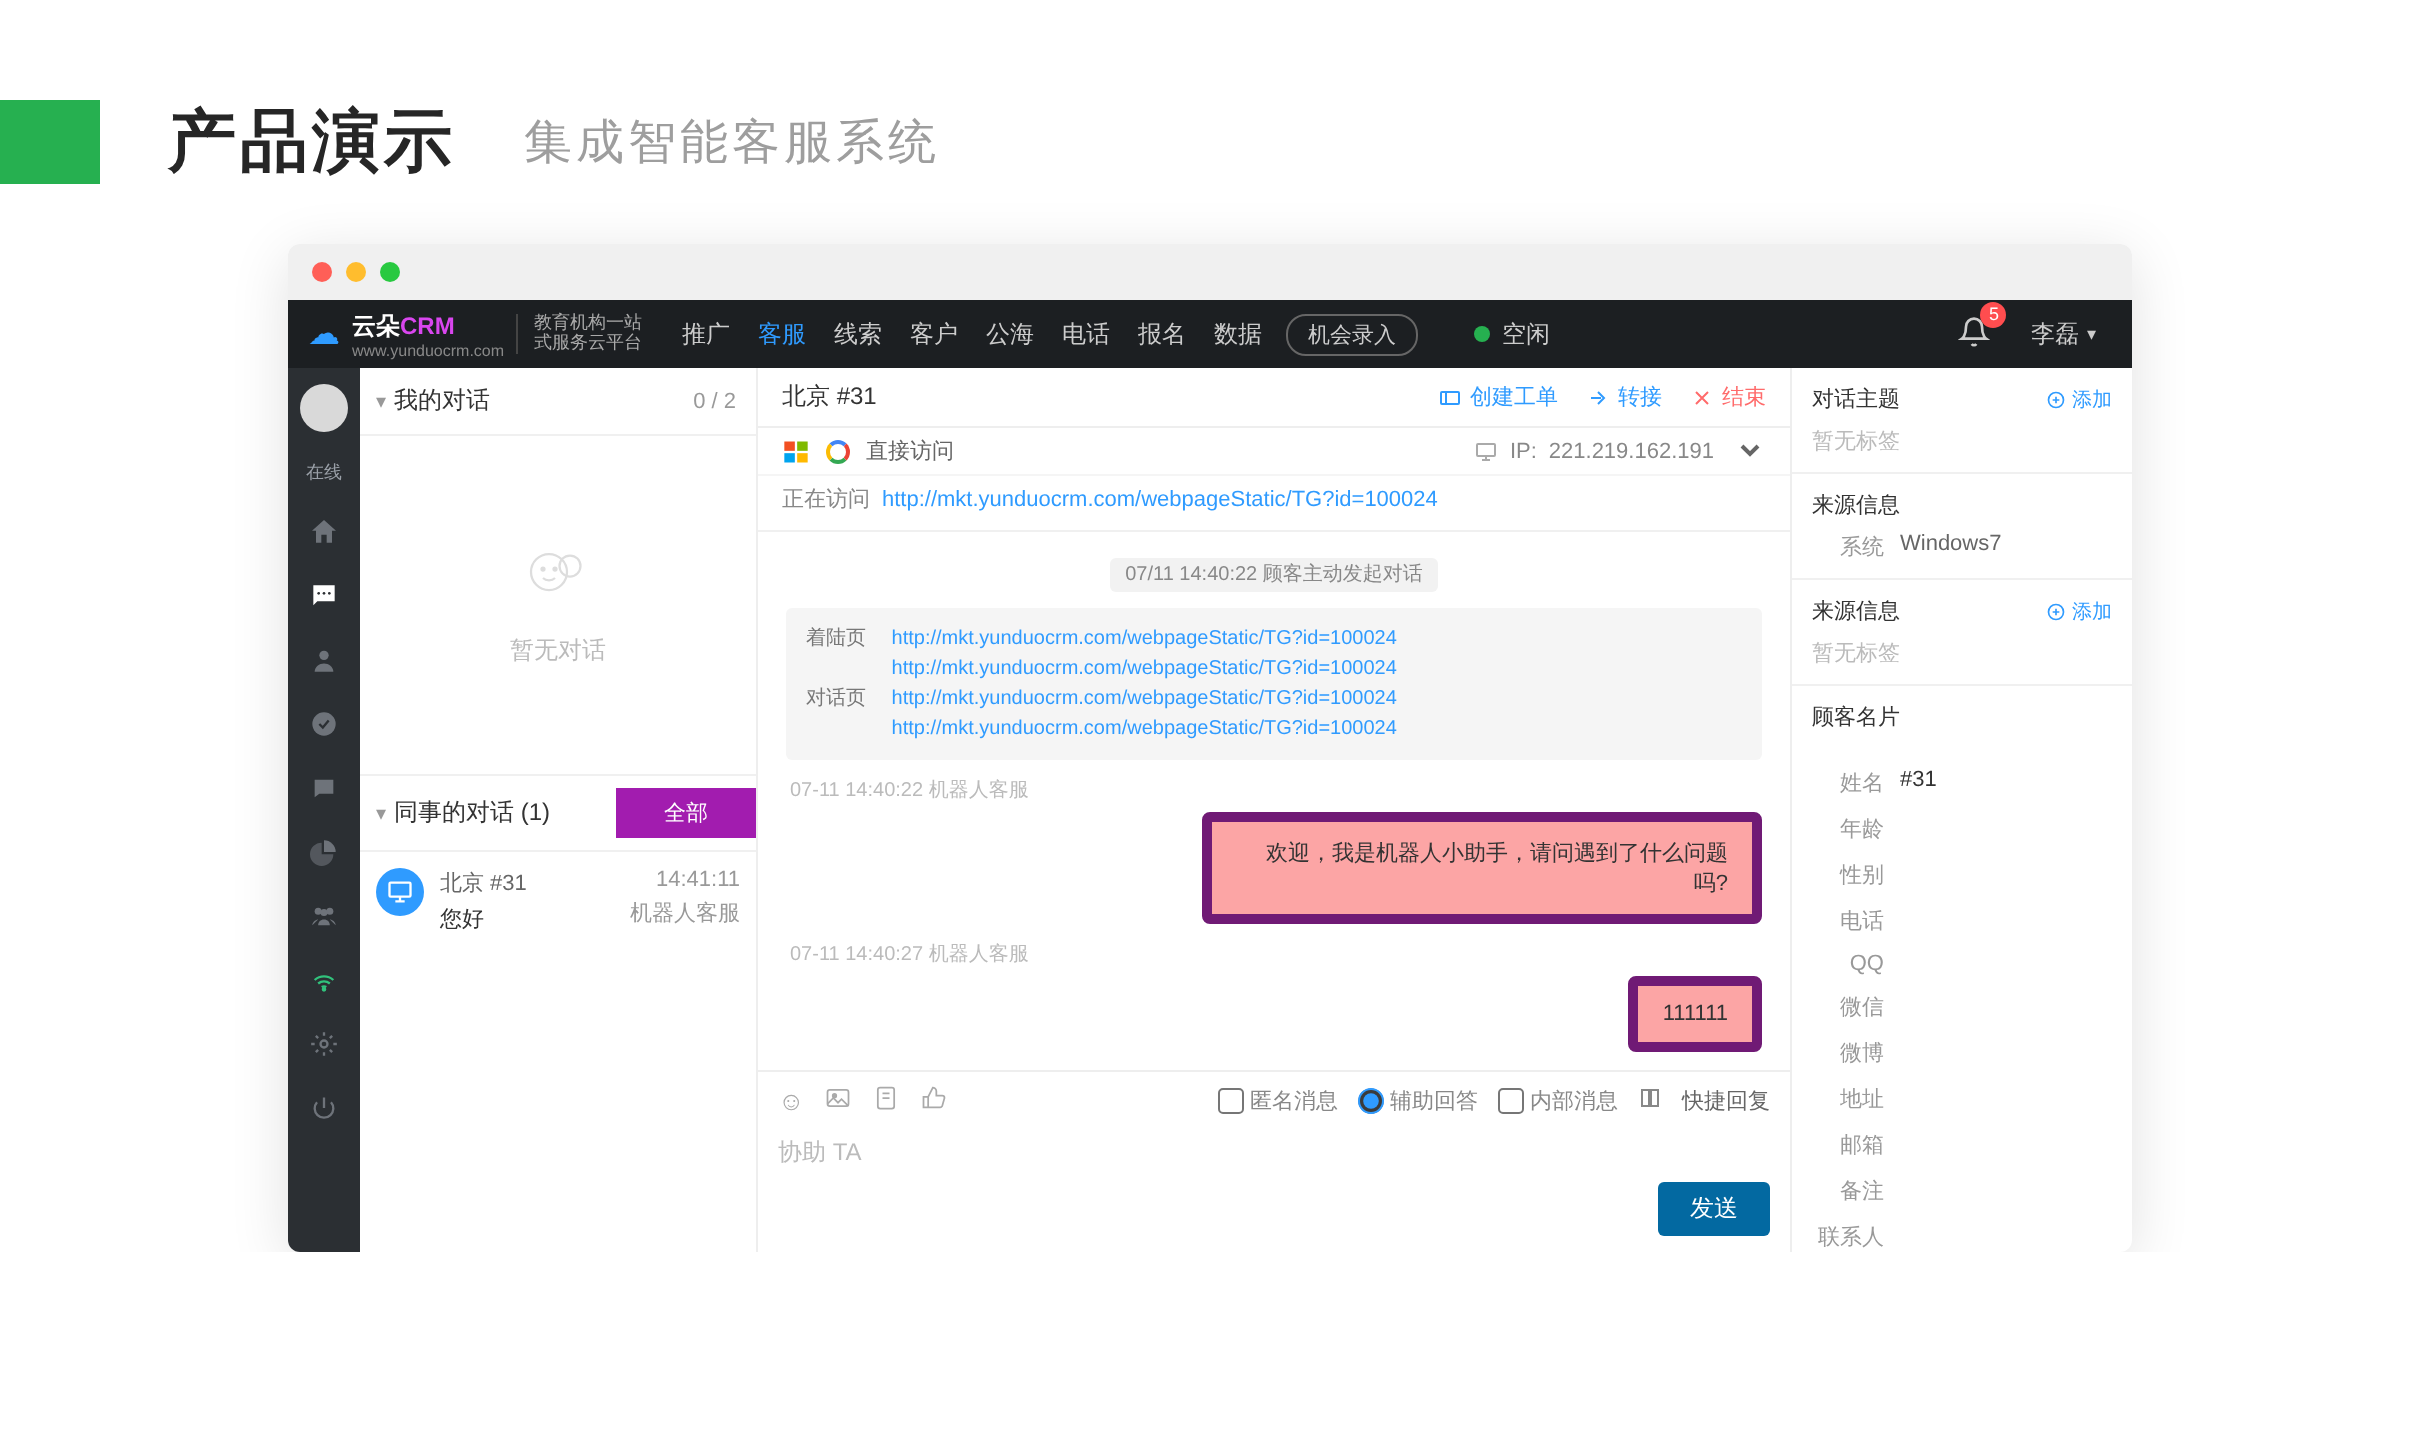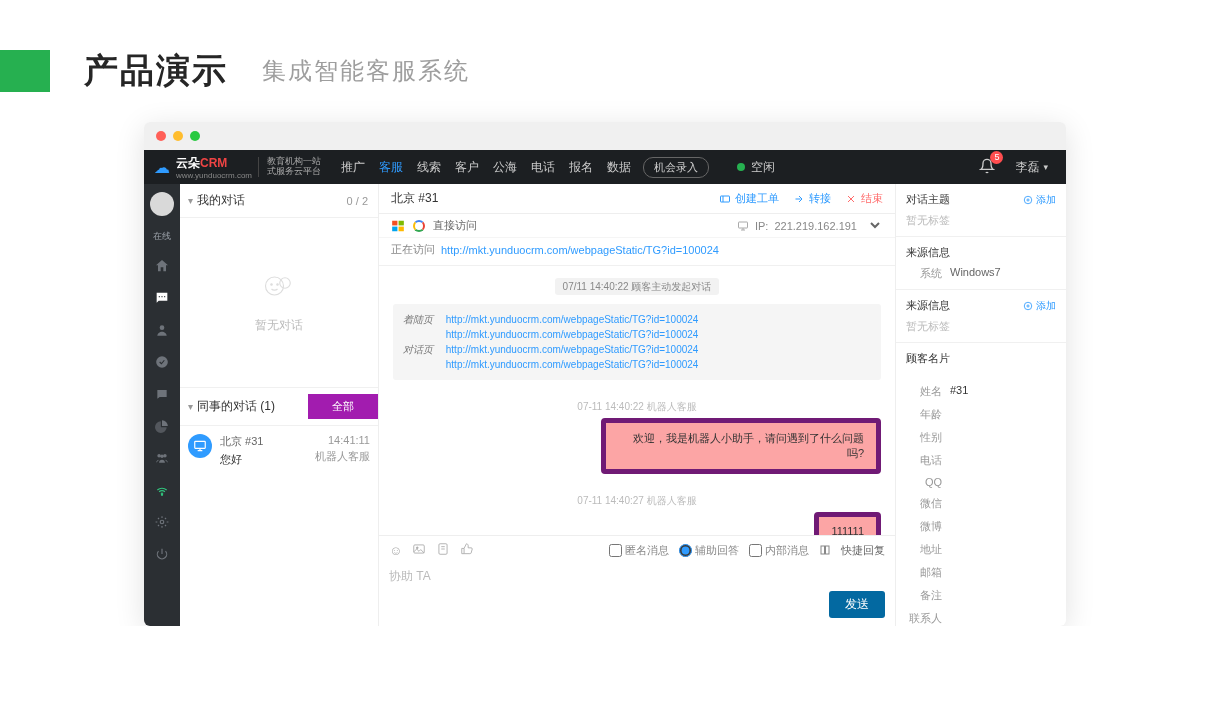--- a/index.html
+++ b/index.html
@@ -12,21 +12,21 @@
 
 .window-wrap { width: 922px; margin: 0 auto; box-shadow: 0 6px 30px rgba(0,0,0,.12); border-radius: 6px; overflow: hidden; background: #fff; }
 .titlebar { background: #f0f0f0; height: 28px; display: flex; align-items: center; gap: 7px; padding-left: 12px; }
 .tb-dot { width: 10px; height: 10px; border-radius: 50%; }
 .tb-red { background: #ff5f57; } .tb-yellow { background: #ffbd2e; } .tb-green { background: #28c940; }
 
 .navbar { background: #1c1f22; height: 34px; display: flex; align-items: center; color: #ccc; font-size: 12px; }
 .navbar .logo { display: flex; align-items: center; gap: 6px; padding: 0 10px; color: #fff; }
 .navbar .logo .cloud { color: #2f9bff; font-size: 16px; }
 .navbar .logo .brand { font-size: 12px; font-weight: 600; }
-.navbar .logo .brand b { color: #ef4444; }
+.navbar .logo .brand b { color: #d946ef; }
 .navbar .logo .small-url { font-size: 8px; color: #888; line-height: 1; }
 .navbar .logo .tagline { font-size: 9px; color: #aaa; border-left: 1px solid #444; padding-left: 8px; line-height: 1.1; }
 .navbar .menu { display: flex; gap: 14px; padding-left: 10px; }
 .navbar .menu span { cursor: pointer; color: #ccc; }
 .navbar .menu span.active { color: #2f9bff; }
 .navbar .pill { border: 1px solid #666; border-radius: 10px; padding: 2px 10px; font-size: 11px; margin-left: 12px; cursor: pointer; }
 .navbar .status { display: flex; align-items: center; gap: 6px; margin-left: 28px; }
 .navbar .green-dot { width: 8px; height: 8px; background: #26b050; border-radius: 50%; }
 .navbar .right { margin-left: auto; display: flex; align-items: center; gap: 20px; padding-right: 18px; position: relative; }
 .navbar .bell { position: relative; }
@@ -69,23 +69,23 @@
 .chat-sub1 .chrome { width:12px;height:12px;border-radius:50%;border:2px solid #4285f4; border-right-color:#ea4335; border-bottom-color:#34a853; border-left-color:#fbbc05; }
 .chat-sub1 .ipwrap { margin-left:auto; display:flex; align-items:center; gap:6px; color:#888; }
 .chat-sub1 select { font-size:10px; border:none; background:transparent; color:#666; }
 .chat-sub2 { display: flex; align-items: center; gap: 6px; padding: 4px 12px 8px; font-size: 11px; color: #888; border-bottom: 1px solid #f0f0f0; }
 .chat-sub2 a { color: #2f9bff; text-decoration: none; }
 
 .chat-body { flex: 1; overflow: auto; padding: 10px 14px; background: #fff; font-size: 11px; }
 .sys-pill { text-align: center; margin: 4px 0 10px; }
 .sys-pill span { background: #f2f2f2; color: #888; padding: 3px 8px; border-radius: 3px; font-size: 10px; }
 .linkbox { background: #f5f5f5; padding: 8px 10px; border-radius: 3px; font-size: 10px; color: #666; line-height: 1.5; }
-.linkbox .lbl { color: #777; display:inline-block; width:40px;font-style:italic; }
+.linkbox .lbl { color: #777; display:inline-block; width:40px; }
 .linkbox a { color: #2f9bff; text-decoration: none; }
-.ts-right { text-align: center; color: #bbb; font-size: 10px; margin: 20px 2px 4px; }
+.ts-right { text-align: left; color: #bbb; font-size: 10px; margin: 8px 2px 4px; }
 .bubble { display: inline-block; border: 5px solid #701a75; background:#fca5a5; border-radius: 4px; padding: 8px 12px; font-size: 11px; max-width: 280px; }
 .bubble-row { text-align: right; }
 
 .composer { border-top: 1px solid #eee; }
 .comp-toolbar { display: flex; align-items: center; gap: 10px; padding: 6px 10px; color: #aaa; font-size: 13px; }
 .comp-toolbar .ic { cursor: pointer; }
 .comp-toolbar .opts { margin-left: auto; display: flex; align-items: flex-end; gap: 10px; font-size: 11px; color: #888; }
 .comp-toolbar .opts label { display: flex; align-items: center; gap: 3px; cursor: pointer; }
 .comp-toolbar input[type=checkbox],.comp-toolbar input[type=radio] { margin:0; }
 .comp-input { padding: 0 10px 4px; }

